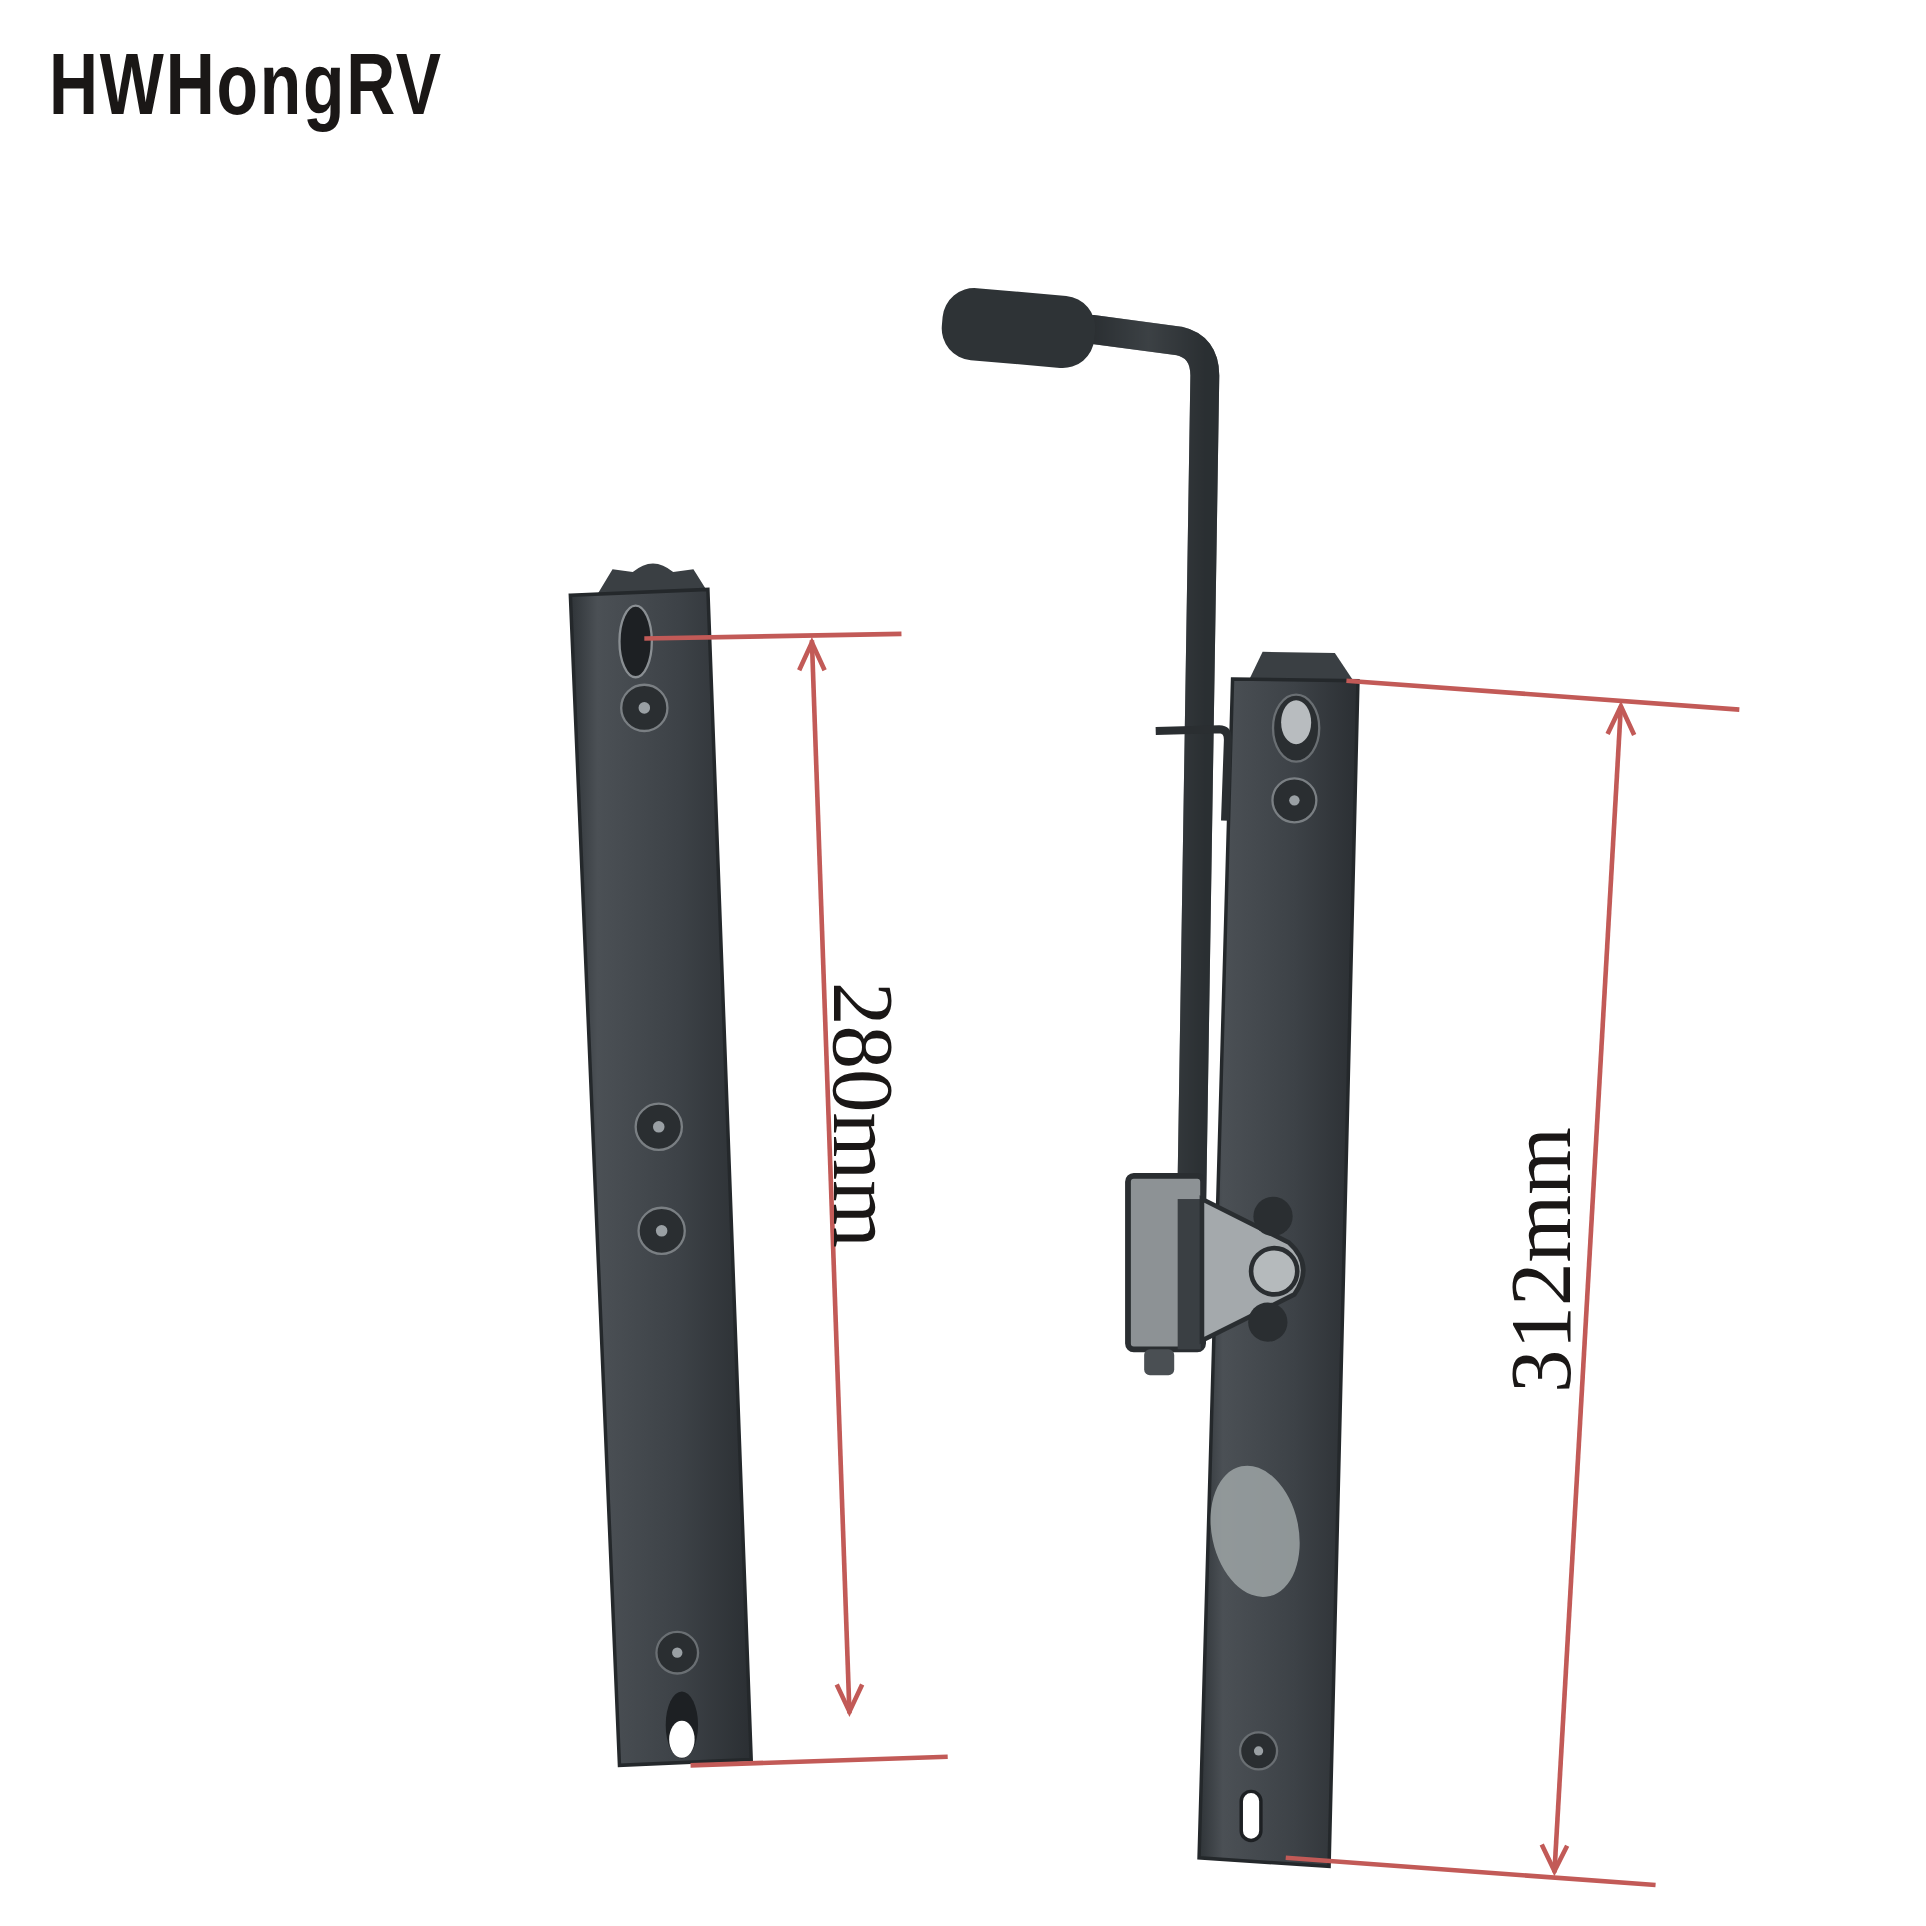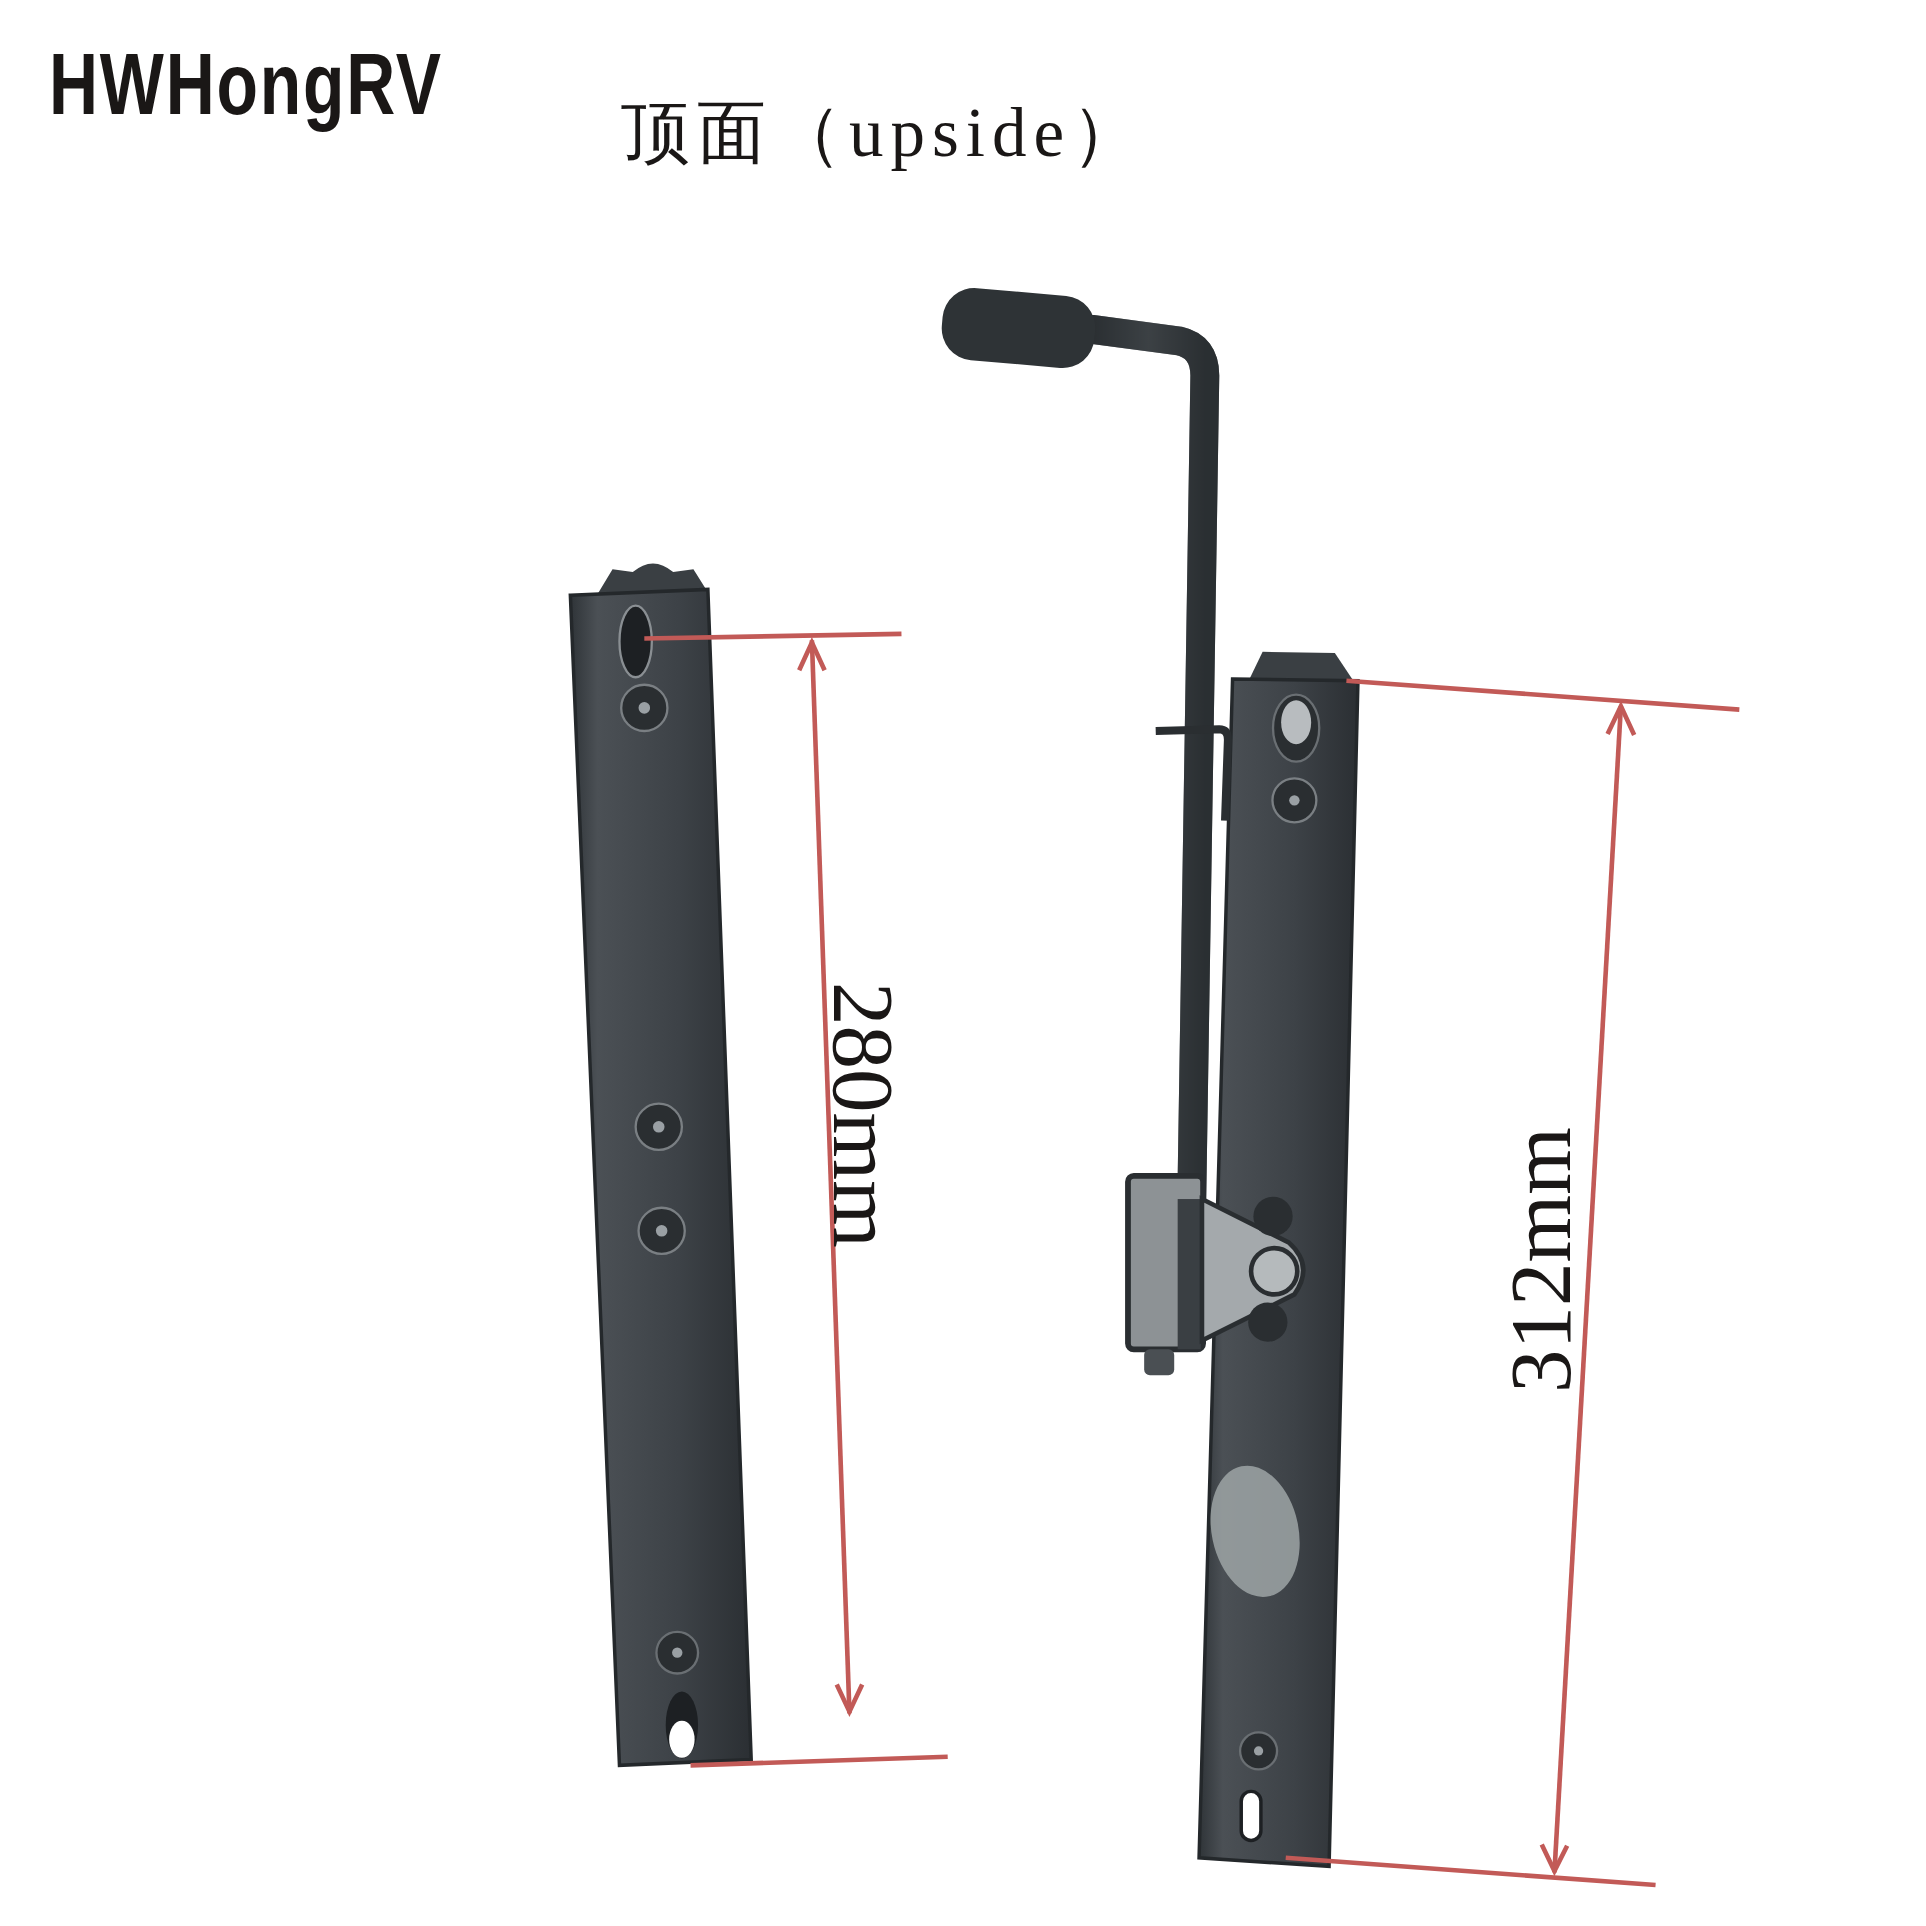--- a/index.html
+++ b/index.html
@@ -24,21 +24,20 @@
   .dim-280 { left: 838px; top: 982px; transform-origin: left top; transform: translate(69px,0) rotate(90deg); }
   .dim-312 { left: 1497px; top: 1393px; transform-origin: left top; transform: rotate(-90deg); }
   svg { position: absolute; left: 0; top: 0; }
 </style>
 </head>
 <body>
 
 <div class="stage">
 
   <div class="brand">HWHongRV</div>
-  <div class="title">顶面（upside）</div>
 
   <svg width="1926" height="1926" viewBox="0 0 3333 3333">
     <defs>
       <linearGradient id="railGrad" x1="0" x2="1" y1="0" y2="0">
         <stop offset="0" stop-color="#2f3438"></stop>
         <stop offset="0.15" stop-color="#4b5055"></stop>
         <stop offset="0.6" stop-color="#3d4247"></stop>
         <stop offset="1" stop-color="#2b2f33"></stop>
       </linearGradient>
       <linearGradient id="rodGrad" x1="0" x2="1" y1="0" y2="0">

